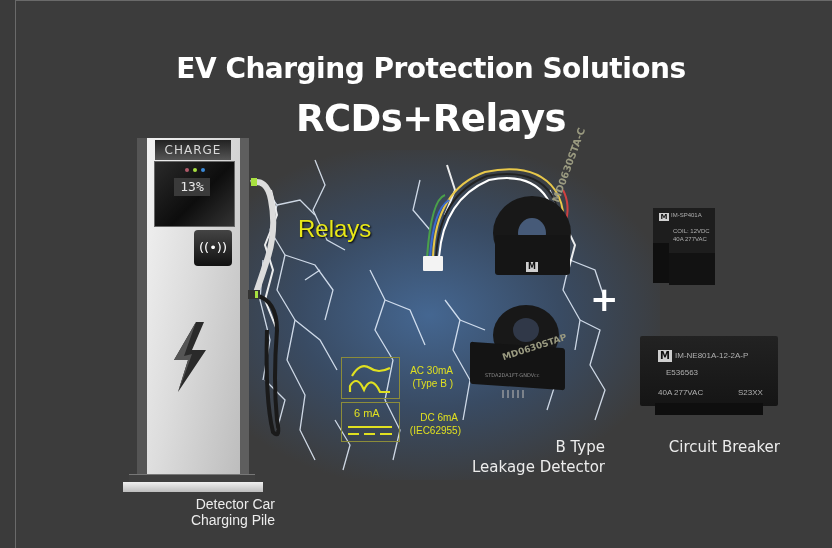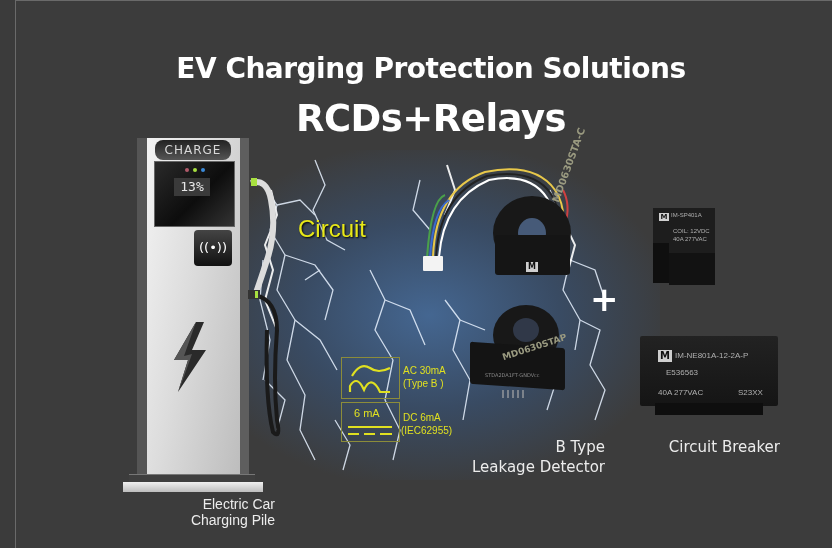--- a/index.html
+++ b/index.html
@@ -17,41 +17,41 @@
   .lightning{position:absolute;left:0;top:0;width:832px;height:548px;}
 
   
   .pile{position:absolute;left:122px;top:138px;width:112px;height:340px;background:#1b1b1b;}
   .pile-face{position:absolute;left:132px;top:138px;width:93px;height:340px;
              background:linear-gradient(100deg,#f3f3f3 0%,#dcdcdc 45%,#bdbdbd 100%);}
   .pile-shade{position:absolute;left:122px;top:138px;width:10px;height:340px;background:#555;}
   .pile-shade-r{position:absolute;left:225px;top:138px;width:9px;height:340px;background:#5e5e5e;}
   .charge-label{position:absolute;left:140px;top:140px;width:76px;height:20px;
                 background:linear-gradient(#222,#555);color:#d8d8d8;font-size:12px;
-                font-family:"DejaVu Sans",sans-serif;letter-spacing:1px;text-align:center;line-height:20px;border-radius:8px;}
+                font-family:"DejaVu Sans",sans-serif;letter-spacing:1px;text-align:center;line-height:20px;}
   .screen{position:absolute;left:139px;top:161px;width:79px;height:64px;
           background:linear-gradient(135deg,#2a2a2a 0%,#0d0d0d 55%,#333 100%);border:1px solid #666;}
   .led{position:absolute;width:4px;height:4px;border-radius:50%;top:6px;}
   .pct{position:absolute;left:19px;top:16px;width:36px;height:18px;background:#3a3a3a;color:#e8e8e8;
        font-size:13px;font-family:"DejaVu Sans Mono",monospace;text-align:center;line-height:18px;}
   .nfc{position:absolute;left:179px;top:230px;width:38px;height:36px;border-radius:4px;
        background:linear-gradient(#444,#111);color:#fff;font-size:13px;text-align:center;line-height:36px;}
   .bolt{position:absolute;left:155px;top:322px;width:40px;height:70px;}
   .base1{position:absolute;left:114px;top:474px;width:126px;height:8px;background:#3f3f3f;border-top:1px solid #777;}
   .base2{position:absolute;left:108px;top:482px;width:140px;height:10px;background:linear-gradient(#f0f0f0,#bdbdbd);}
   .cable{position:absolute;left:0;top:0;width:832px;height:548px;pointer-events:none;}
 
   .leakage{position:absolute;left:283px;top:215px;color:#e8e818;font-size:24px;font-family:"Liberation Sans",sans-serif;
            text-shadow:1px 1px 2px #000;}
 
   
   .wbox{position:absolute;border:1px solid #8c8c3a;}
   .wbox.a{left:326px;top:357px;width:57px;height:40px;}
   .wbox.b{left:326px;top:402px;width:57px;height:38px;}
-  .wtext{position:absolute;color:#e0e020;font-size:10px;font-family:"Liberation Sans",sans-serif;text-align:left;line-height:13px;}
+  .wtext{position:absolute;color:#e0e020;font-size:10px;font-family:"Liberation Sans",sans-serif;text-align:right;line-height:13px;}
   .ma6{position:absolute;left:339px;top:407px;color:#e0e020;font-size:11px;font-family:"Liberation Sans",sans-serif;}
 
   
   .rcd1-body{position:absolute;left:480px;top:235px;width:75px;height:40px;background:#151515;border-radius:3px;}
   .ring{position:absolute;border-radius:50%;background:#181818;}
   .hole{position:absolute;border-radius:50%;background:#465a78;}
   .rcd-text{position:absolute;color:#9a9a80;font-size:10px;font-family:"DejaVu Sans",sans-serif;font-weight:bold;}
   .connector{position:absolute;left:408px;top:256px;width:20px;height:15px;background:#f3f3f3;border-radius:1px;}
   .wires{position:absolute;left:0;top:0;width:832px;height:548px;pointer-events:none;}
 
@@ -137,21 +137,21 @@
   <div class="base2"></div>
 
   <svg class="cable" viewBox="0 0 832 548">
     <path d="M236 183 Q252 178 256 200 Q262 230 252 260 Q244 285 240 295" fill="none" stroke="#dcdcdc" stroke-width="6"></path>
     <path d="M240 295 Q262 300 262 330 Q258 380 262 420 Q266 440 258 432 Q250 400 252 330" fill="none" stroke="#1a1a1a" stroke-width="4"></path>
     <rect x="233" y="290" width="12" height="9" fill="#333"></rect>
     <rect x="240" y="291" width="3" height="7" fill="#a8e040"></rect>
     <rect x="236" y="178" width="6" height="8" fill="#a8e040"></rect>
   </svg>
 
-  <div class="leakage">Circuit</div>
+  <div class="leakage">Relays</div>
 
   <div class="wbox a">
     <svg width="57" height="40" viewBox="0 0 57 40">
       <path d="M10 18 Q18 4 28 10 Q36 16 48 10" fill="none" stroke="#e0e020" stroke-width="2.2"></path>
       <path d="M8 34 L8 28 Q14 18 20 28 L22 32 Q28 18 36 30 L38 34 L48 34" fill="none" stroke="#e0e020" stroke-width="2.2"></path>
     </svg>
   </div>
   <div class="wtext" style="left:388px;top:364px;width:50px;">AC 30mA</div>
   <div class="wtext" style="left:388px;top:377px;width:50px;">(Type B )</div>
 
@@ -212,21 +212,21 @@
   <div class="relay2">
     <div class="logo" style="left:18px;top:14px;width:14px;height:12px;font-size:10px;line-height:12px;">M</div>
     <div class="rtext" style="left:35px;top:15px;font-size:8px;">IM-NE801A-12-2A-P</div>
     <div class="rtext" style="left:26px;top:32px;font-size:8px;">E536563</div>
     <div class="rtext" style="left:18px;top:52px;font-size:8px;">40A 277VAC</div>
     <div class="rtext" style="left:98px;top:52px;font-size:8px;">S23XX</div>
   </div>
   <div class="relay2-bot"></div>
 
   <div class="caption cap-pile">
-    <div>Electric Car</div>
+    <div>Detector Car</div>
     <div>Charging Pile</div>
   </div>
   <div class="caption cap-rcd">
     <div>B Type</div>
     <div>Leakage Detector</div>
   </div>
   <div class="caption cap-cb">Circuit Breaker</div>
 </div>
 
 </body></html>

